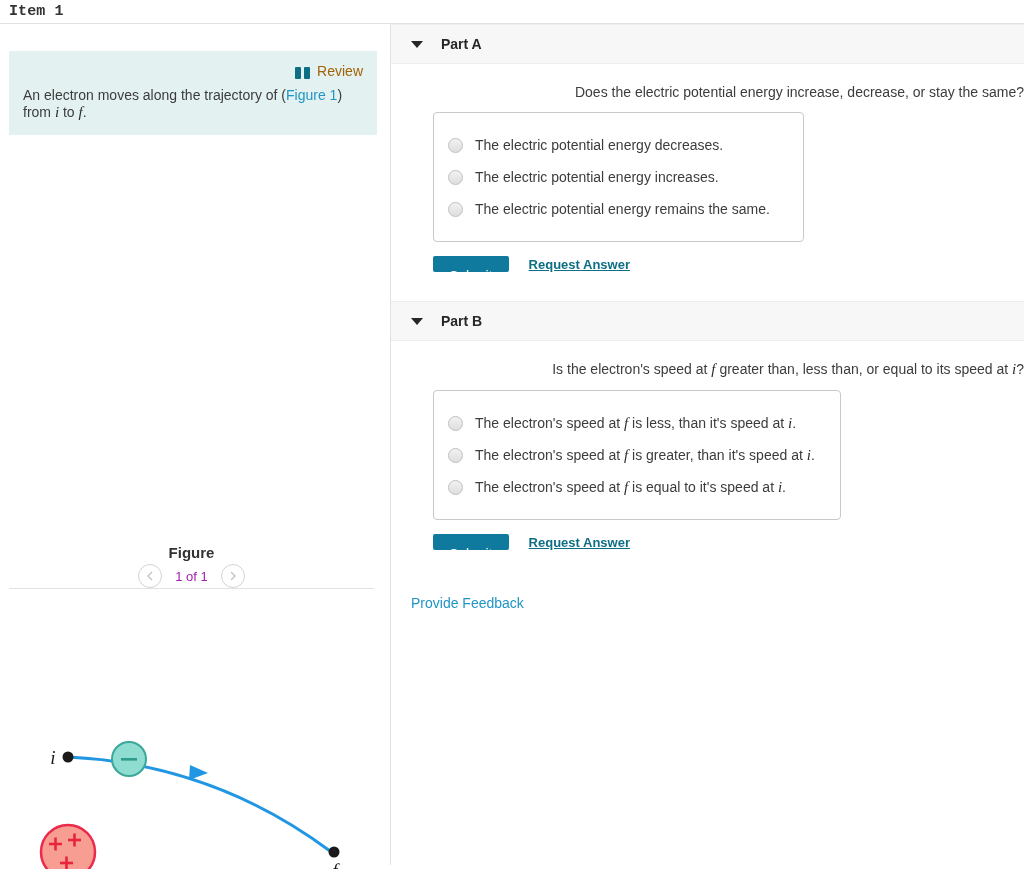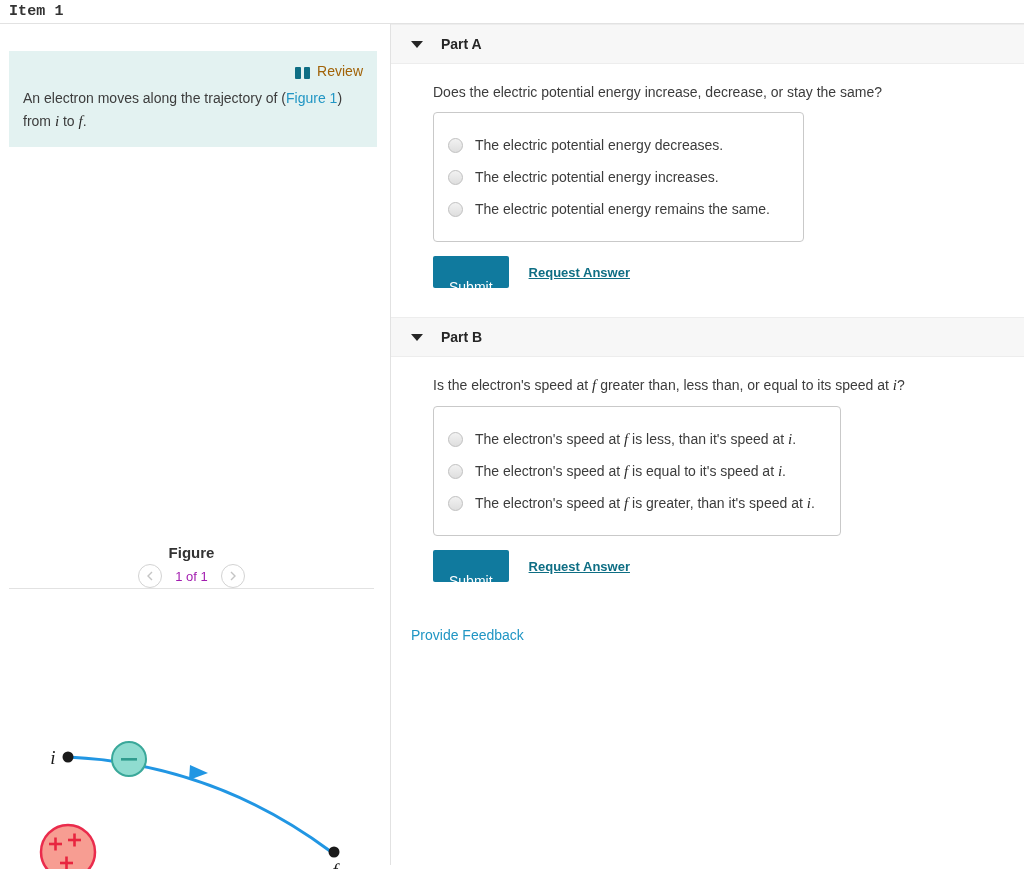--- a/index.html
+++ b/index.html
@@ -88,21 +88,21 @@
     top: 0;
     width: 6px;
     height: 12px;
     background: #0e6e84;
     border-radius: 1px;
   }
   .book-icon .bk.l { left: 0; }
   .book-icon .bk.r { right: 0; }
   .statement-text {
     font-size: 14px;
-    line-height: 23px;
+    line-height: 17px;
     color: #3c3c3c;
     margin-top: 6px;
   }
   .figlink {
     color: #2196c4;
     cursor: pointer;
   }
   .mathi {
     font-family: "Liberation Serif", serif;
     font-style: italic;
@@ -190,20 +190,21 @@
     color: #262626;
   }
   .part-body {
     padding: 0 0 0 42px;
   }
   .question-text {
     font-size: 14px;
     color: #3c3c3c;
     padding-top: 20px;
     padding-bottom: 12px;
+    text-align: right;
   }
   .answer-box {
     border: 1px solid #c9c9c9;
     border-radius: 4px;
     display: inline-block;
     box-sizing: border-box;
     padding: 16px 18px 16px 14px;
   }
   .opt-row {
     display: flex;
@@ -229,22 +230,22 @@
     display: flex;
     align-items: center;
     margin-top: 14px;
   }
   .submit-btn {
     background: #107a9e;
     color: #ffffff;
     font-size: 14px;
     border: none;
     border-radius: 2px;
-    padding: 16px 16px;
-    height: 23px;
+    padding: 5px 16px;
+    height: 16px;
     line-height: 30px;
     cursor: pointer;
     font-family: "Liberation Sans", sans-serif;
   }
   .request-link {
     color: #0e6e84;
     font-size: 13px;
     font-weight: bold;
     text-decoration: underline;
     margin-left: 20px;
@@ -380,27 +381,27 @@
           <div class="answer-box" style="width:408px;">
             <div class="opt-row">
               <span class="radio"></span>
               <span class="opt-label">
                 <span>The electron's speed at </span><span class="mathi">f</span><span> is less, than it's speed at </span><span class="mathi">i</span><span>.</span>
               </span>
             </div>
             <div class="opt-row">
               <span class="radio"></span>
               <span class="opt-label">
+                <span>The electron's speed at </span><span class="mathi">f</span><span> is greater, than it's speed at </span><span class="mathi">i</span><span>.</span>
+              </span>
+            </div>
+            <div class="opt-row">
+              <span class="radio"></span>
+              <span class="opt-label">
                 <span>The electron's speed at </span><span class="mathi">f</span><span> is equal to it's speed at </span><span class="mathi">i</span><span>.</span>
-              </span>
-            </div>
-            <div class="opt-row">
-              <span class="radio"></span>
-              <span class="opt-label">
-                <span>The electron's speed at </span><span class="mathi">f</span><span> is greater, than it's speed at </span><span class="mathi">i</span><span>.</span>
               </span>
             </div>
           </div>
           <div class="actions">
             <button class="submit-btn">Submit</button>
             <span class="request-link">Request Answer</span>
           </div>
         </div>
       </div>
 

